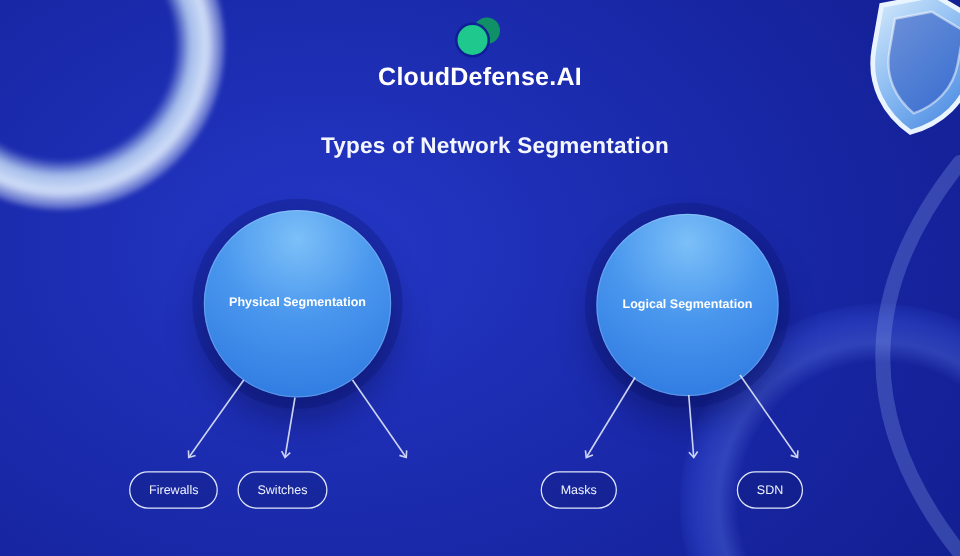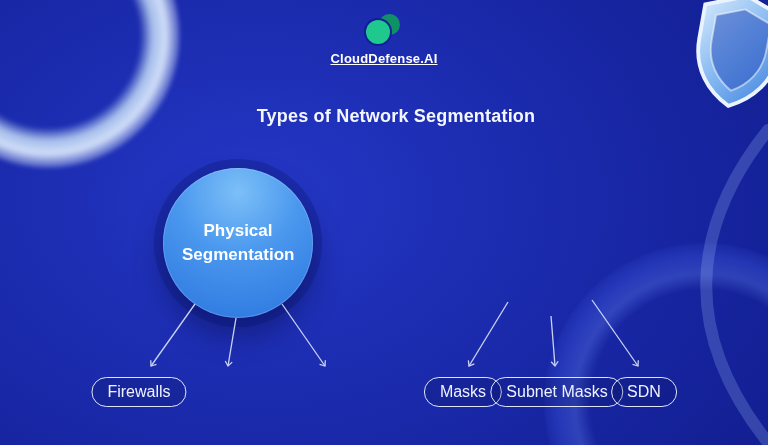--- a/index.html
+++ b/index.html
@@ -35,50 +35,50 @@
   .deco-right-arc{position:absolute;right:0;top:120px;width:120px;height:325px;pointer-events:none;opacity:.5;}
   .deco-shield{position:absolute;right:-18px;top:-10px;width:96px;height:122px;transform:rotate(10deg);}
 
   
   .brand{position:absolute;top:14px;left:0;width:100%;display:flex;flex-direction:column;align-items:center;gap:7px;}
   .logo{position:relative;width:36px;height:30px;}
   .logo .c1{position:absolute;right:2px;top:0;width:21px;height:21px;border-radius:50%;
     background:var(--logo-green-dark,#0f9066);}
   .logo .c2{position:absolute;left:0;bottom:0;width:24px;height:24px;border-radius:50%;
     background:var(--logo-green,#1fc98d);box-shadow:0 0 0 2px rgba(16,28,150,.9);}
-  .brand-name{font-size:13px;font-weight:700;letter-spacing:.2px;color:var(--text,#fff);text-decoration:underline;}
+  .brand-name{font-size:20px;font-weight:700;letter-spacing:.2px;color:var(--text,#fff);}
 
   
   .title{position:absolute;top:106px;left:0;width:100%;margin:0;text-align:center;
     font-size:18px;font-weight:600;letter-spacing:.2px;color:#f4f7ff;padding-left:12px;}
 
   
   .node{position:absolute;border-radius:50%;
     display:flex;align-items:center;justify-content:center;text-align:center;
     background:radial-gradient(circle at 50% 16%,
       var(--node-top,#7cc0f8) 0%,
       var(--node-mid,#4a97ee) 42%,
       var(--node-bottom,#2a74de) 100%);
     box-shadow:0 0 0 9px rgba(10,20,110,.30), 0 16px 30px rgba(4,8,55,.45),
       inset 0 0 0 1px rgba(255,255,255,.18);
-    font-size:17px;font-weight:600;line-height:1.4;color:#fff;}
+    font-size:10px;font-weight:600;line-height:1.4;color:#fff;}
   .node span{display:block;width:112px;}
   .node-left{left:163px;top:168px;width:150px;height:150px;}
   .node-right{left:477px;top:171px;width:146px;height:146px;}
 
   
   .arrows{position:absolute;left:0;top:0;width:768px;height:445px;pointer-events:none;}
 
   
   .pill{position:absolute;top:377px;transform:translateX(-50%);height:30px;box-sizing:border-box;
     display:flex;align-items:center;padding:0 15px;white-space:nowrap;
     border:1px solid var(--pill-border,#dfe6fb);border-radius:16px;
-    background:rgba(8,16,80,.18);color:#eef2ff;font-size:16px;}
+    background:rgba(8,16,80,.18);color:#eef2ff;font-size:10px;}
   .p1{left:139px}.p2{left:226px}.p3{left:331px}
-  .p4{left:463px}.p5{left:557px}.p6{left:644px}
+  .p4{left:463px}.p5{left:557px}.p6{left:616px}
 </style>
 </head>
 <body>
 
 <div class="frame">
 
   <div class="deco-top-left"></div>
   <div class="deco-bottom-right"></div>
 
   <svg class="deco-right-arc" viewBox="0 0 120 325">
@@ -103,35 +103,38 @@
       <span class="c2"></span>
     </span>
     <span class="brand-name">CloudDefense.AI</span>
   </header>
 
   <h1 class="title">Types of Network Segmentation</h1>
 
   <div class="node node-left">
     <span>Physical Segmentation</span>
   </div>
+  <div class="node node-right">
+    <span>Logical Segmentation</span>
+  </div>
 
   <svg class="arrows" viewBox="0 0 768 445">
     <defs>
       <marker id="arrow" markerWidth="10" markerHeight="10" refX="5.5" refY="4.5" orient="auto" markerUnits="userSpaceOnUse">
         <polyline points="1,1 5.5,4.5 1,8" fill="none" stroke="#dfe6fb" stroke-width="1.3"></polyline>
       </marker>
     </defs>
     <g stroke="#dfe6fb" stroke-width="1.3" opacity="0.9">
       <line x1="195" y1="304" x2="151" y2="366" marker-end="url(#arrow)"></line>
       <line x1="236" y1="318" x2="228" y2="366" marker-end="url(#arrow)"></line>
       <line x1="282" y1="304" x2="325" y2="366" marker-end="url(#arrow)"></line>
       <line x1="508" y1="302" x2="469" y2="366" marker-end="url(#arrow)"></line>
       <line x1="551" y1="316" x2="555" y2="366" marker-end="url(#arrow)"></line>
       <line x1="592" y1="300" x2="638" y2="366" marker-end="url(#arrow)"></line>
     </g>
   </svg>
 
   <div class="pill p1">Firewalls</div>
+  <div class="pill p2">Switches</div>
   <div class="pill p4">Masks</div>
-  <div class="pill p5">Subnet Masks</div>
   <div class="pill p6">SDN</div>
 
 </div>
 
 </body></html>

